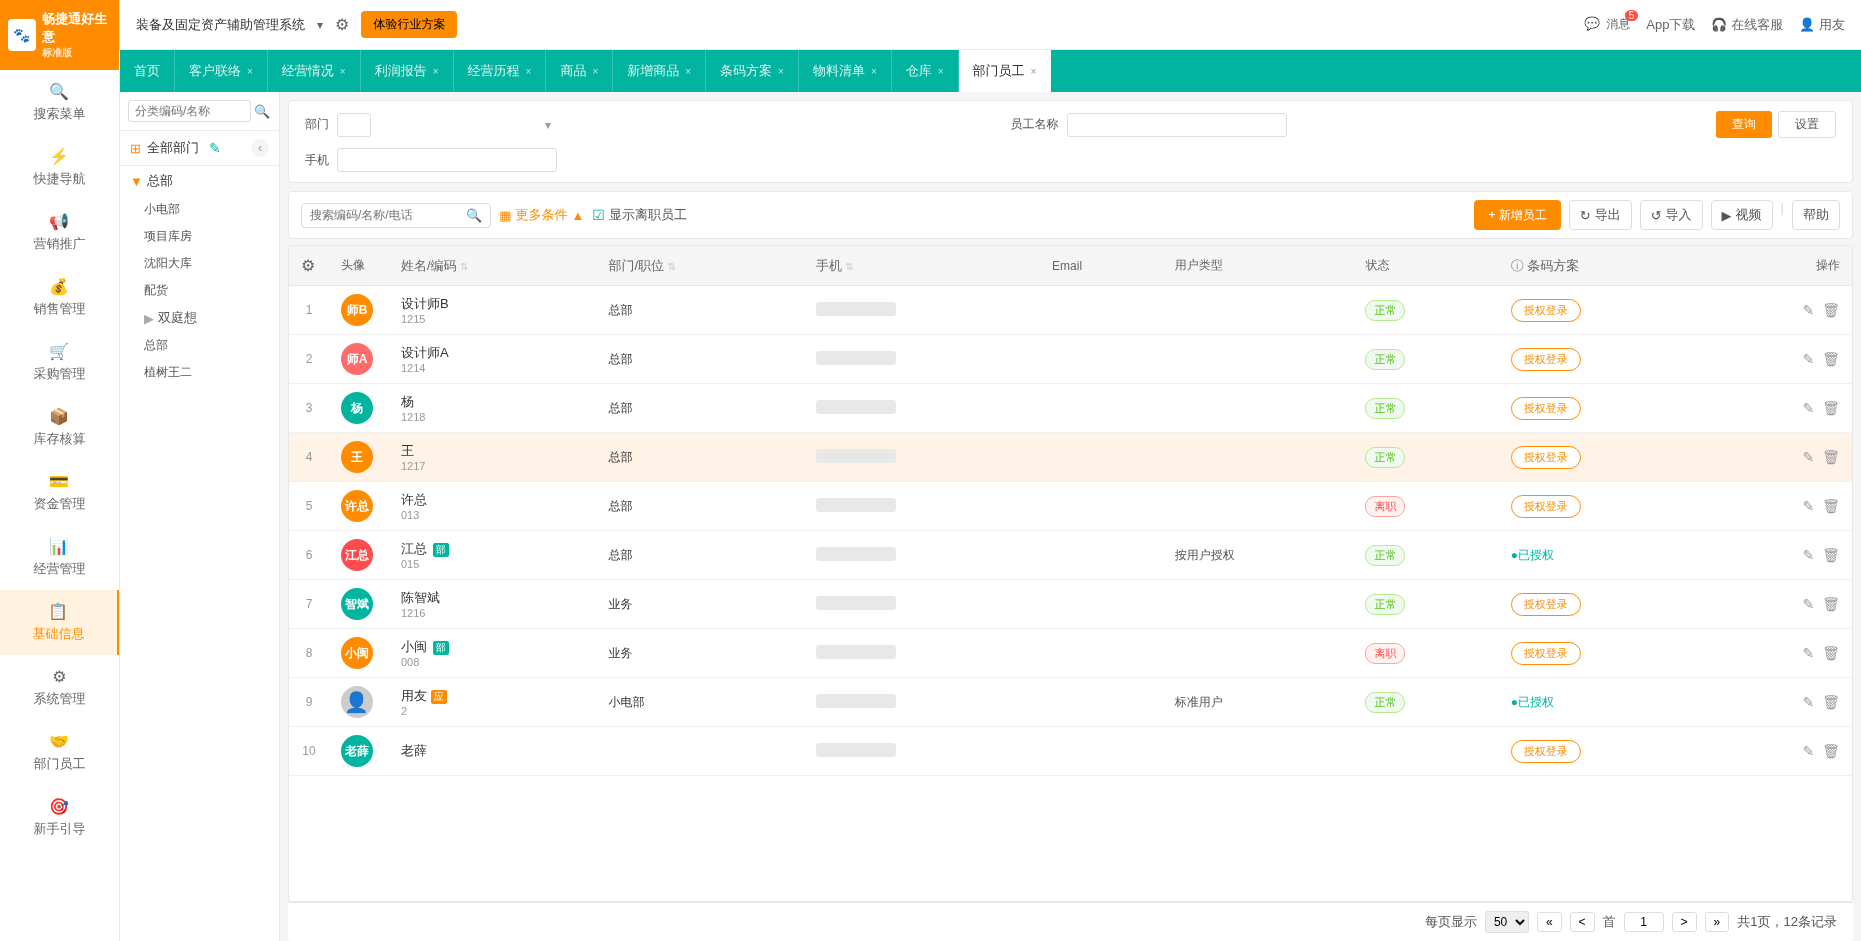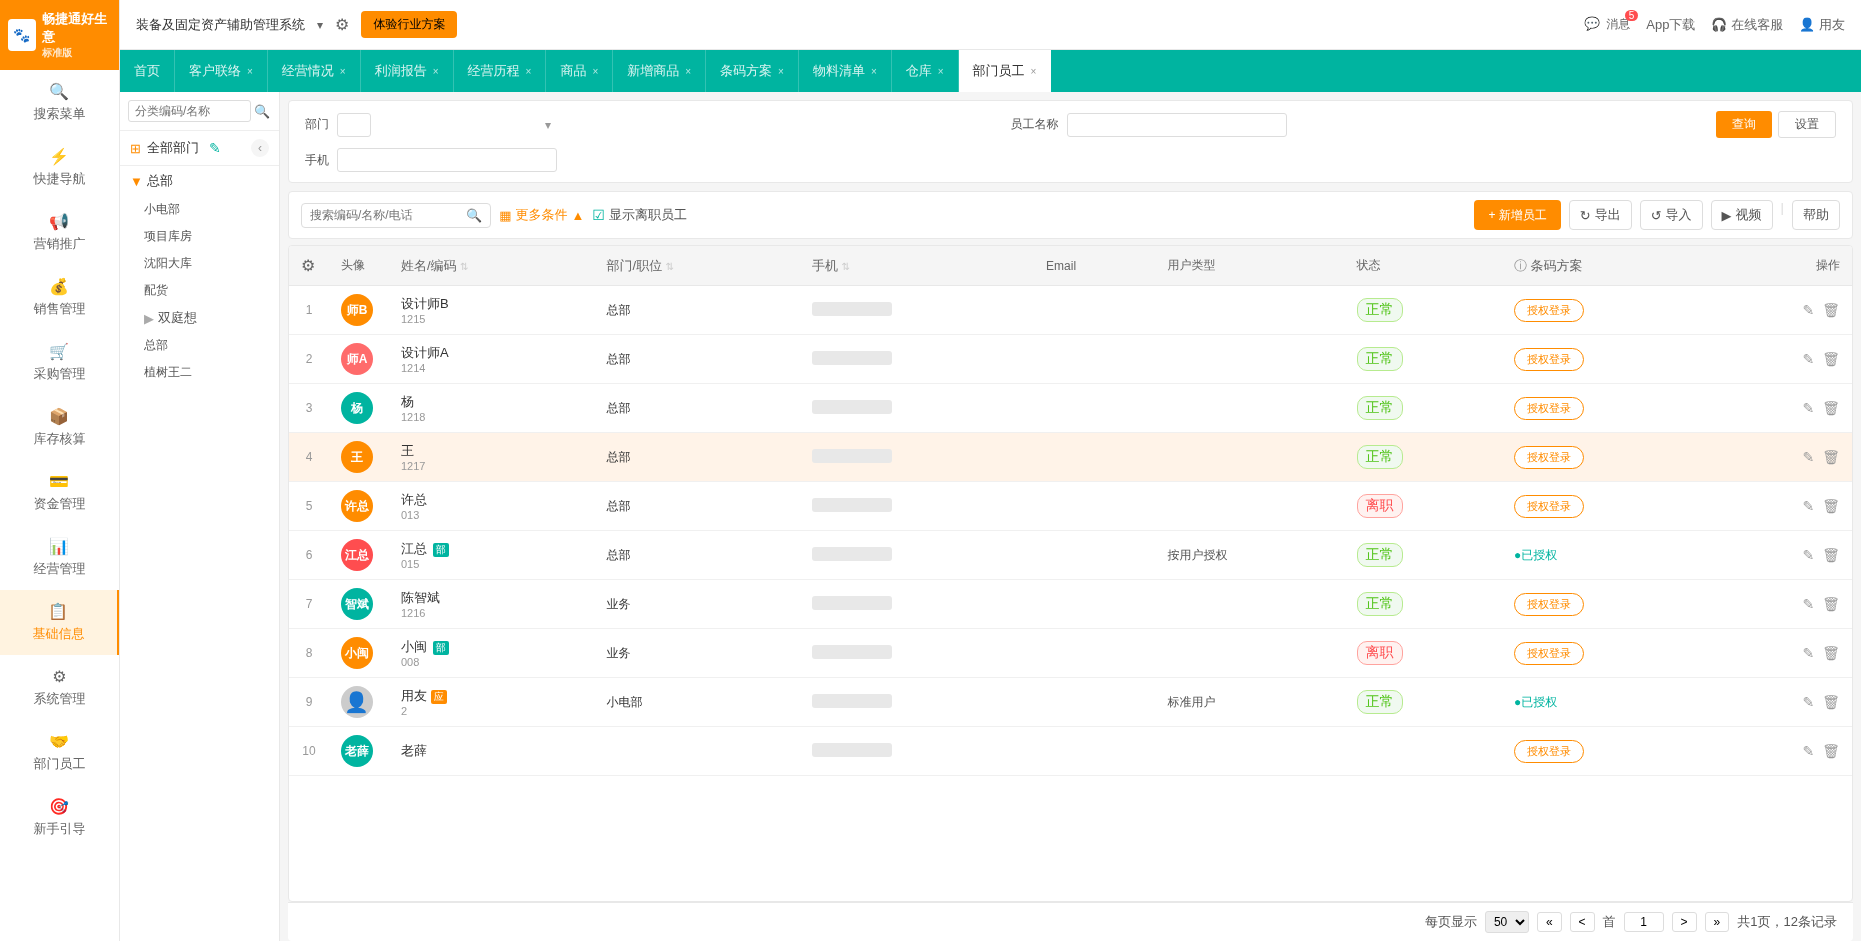--- a/index.html
+++ b/index.html
@@ -75,21 +75,21 @@
     .btn-reset { background: white; color: #555; border: 1px solid #ddd; border-radius: 3px; padding: 4px 16px; cursor: pointer; font-size: 12px; }
 
     
     .table-container { flex: 1; overflow: auto; margin: 0 8px; background: white; border: 1px solid #e8e8e8; border-radius: 4px; }
     table { width: 100%; border-collapse: collapse; }
     thead tr { background: #f5f5f5; }
     th { padding: 10px 12px; text-align: left; font-size: 12px; color: #666; font-weight: 500; border-bottom: 1px solid #e8e8e8; white-space: nowrap; }
     td { padding: 8px 12px; font-size: 12px; color: #333; border-bottom: 1px solid #f0f0f0; vertical-align: middle; }
     tr.highlighted td { background: #fff3e8; }
     .avatar { width: 32px; height: 32px; border-radius: 50%; display: flex; align-items: center; justify-content: center; color: white; font-size: 12px; font-weight: bold; }
-    .status-badge { display: inline-block; padding: 2px 8px; border-radius: 10px; font-size: 14px; }
+    .status-badge { display: inline-block; padding: 2px 8px; border-radius: 10px; font-size: 11px; }
     .status-normal { background: #f0f9f0; color: #52c41a; border: 1px solid #b7eb8f; }
     .status-resigned { background: #fff2f0; color: #ff4d4f; border: 1px solid #ffa39e; }
     .btn-auth { border: 1px solid #ff8c00; color: #ff8c00; background: white; border-radius: 12px; padding: 3px 12px; cursor: pointer; font-size: 11px; white-space: nowrap; }
     .authorized { color: #00b4a0; font-size: 12px; }
     .action-btns { display: flex; gap: 8px; }
     .action-btn { color: #999; cursor: pointer; font-size: 14px; }
     .dept-tag { display: inline-block; background: #00b4a0; color: white; font-size: 10px; padding: 0 3px; border-radius: 2px; margin-left: 2px; }
     .phone-blur { background: #e8e8e8; border-radius: 3px; height: 14px; width: 80px; display: inline-block; }
     .sort-icon { color: #ccc; font-size: 10px; }
 

